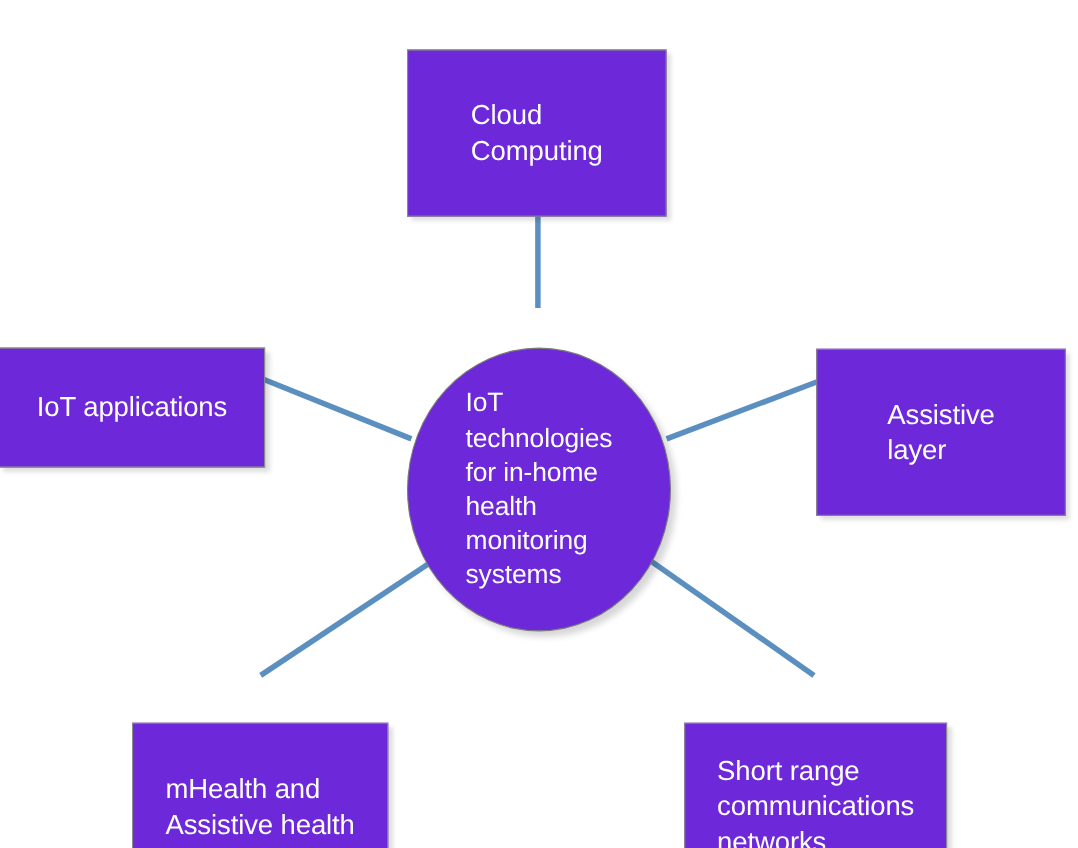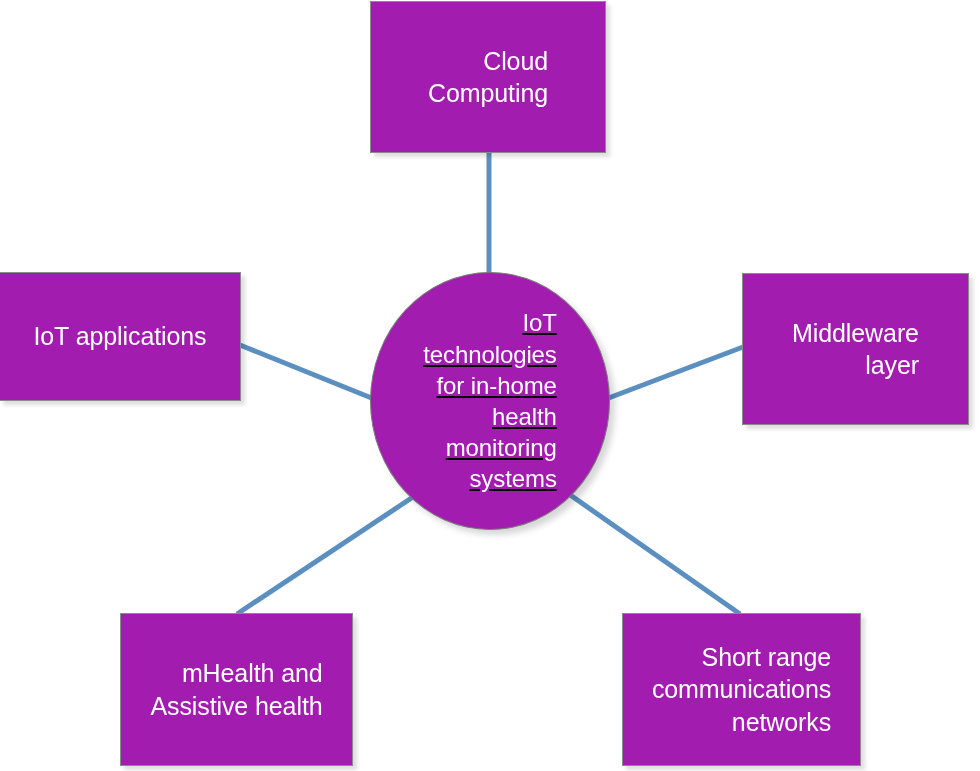--- a/index.html
+++ b/index.html
@@ -26,57 +26,57 @@
     top: 0;
     width: 980px;
     height: 771px;
     z-index: 1;
   }
 
   .node {
     position: absolute;
     z-index: 2;
     box-sizing: border-box;
-    background: #a21caf;
+    background: #6d28d9;
     border: 1px solid #8a8a8a;
     box-shadow: 4px 4px 4px rgba(0, 0, 0, 0.13);
     display: flex;
     align-items: center;
     justify-content: center;
-    text-align: right;
+    text-align: left;
+    margin-top: 44px;
   }
 
   .node .label {
     color: #ffffff;
     font-family: "Liberation Sans", "DejaVu Sans", sans-serif;
     font-size: 25px;
     line-height: 1.29;
     font-weight: 400;
     letter-spacing: -0.1px;
     white-space: pre-line;
     padding: 0 8px;
   }
 
   
   .node.hub {
     border-radius: 50%;
     border: 1px solid #7a7a7a;
     box-shadow: 5px 5px 6px rgba(0, 0, 0, 0.16);
-    text-decoration: underline;
   }
   .node.hub .label {
     font-size: 24px;
     line-height: 1.3;
     padding: 0 14px;
   }
 
   
   #node-cloud        { left: 370px; top: 1px;   width: 236px; height: 152px; }
   #node-hub          { left: 370px; top: 272px; width: 240px; height: 258px; }
-  #node-applications { left: -1px;  top: 272px; width: 242px; height: 129px; }
+  #node-applications { left: -1px;  top: 272px; width: 242px; height: 109px; }
   #node-middleware   { left: 742px; top: 273px; width: 227px; height: 152px; }
   #node-mhealth      { left: 120px; top: 613px; width: 233px; height: 153px; }
   #node-shortrange   { left: 622px; top: 613px; width: 239px; height: 153px; }
 </style>
 </head>
 <body>
 
 <div id="canvas">
 
   <svg id="connectors" viewBox="0 0 980 771" width="980" height="771" aria-hidden="true">
@@ -92,21 +92,21 @@
   <div class="node" id="node-cloud">
     <span class="label">Cloud
 Computing</span>
   </div>
 
   <div class="node" id="node-applications">
     <span class="label">IoT applications</span>
   </div>
 
   <div class="node" id="node-middleware">
-    <span class="label">Middleware
+    <span class="label">Assistive
 layer</span>
   </div>
 
   <div class="node" id="node-mhealth">
     <span class="label">mHealth and
 Assistive health</span>
   </div>
 
   <div class="node" id="node-shortrange">
     <span class="label">Short range

